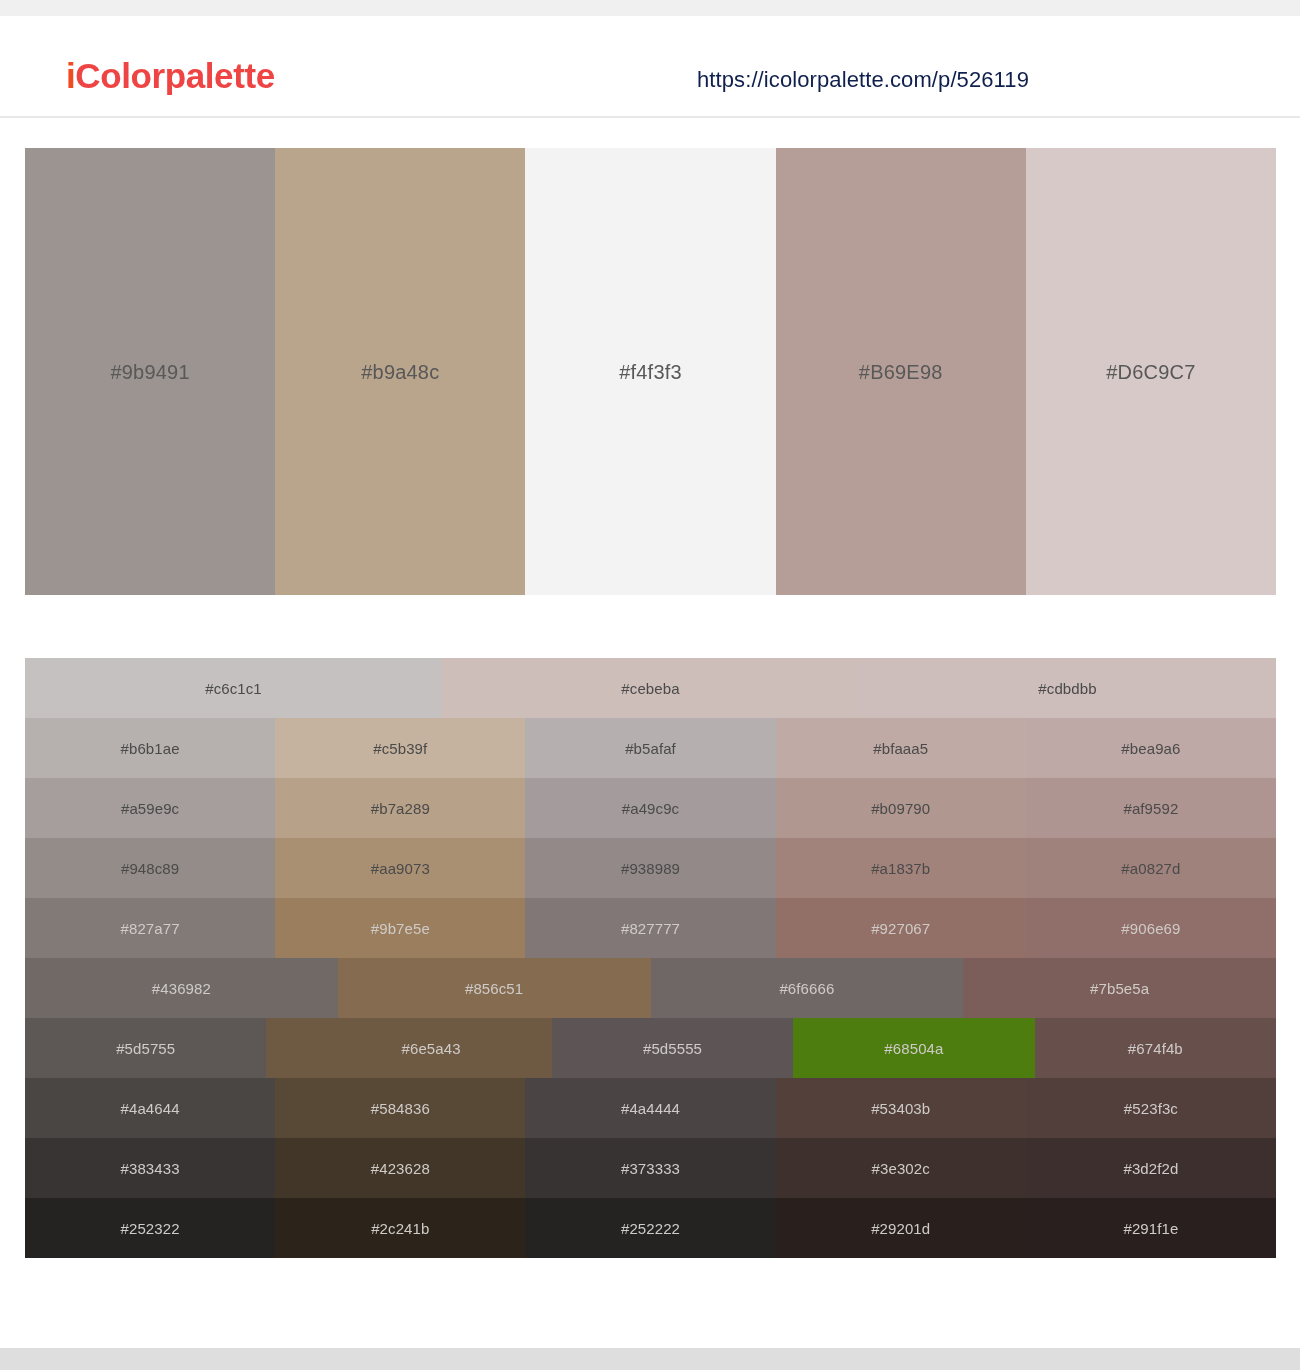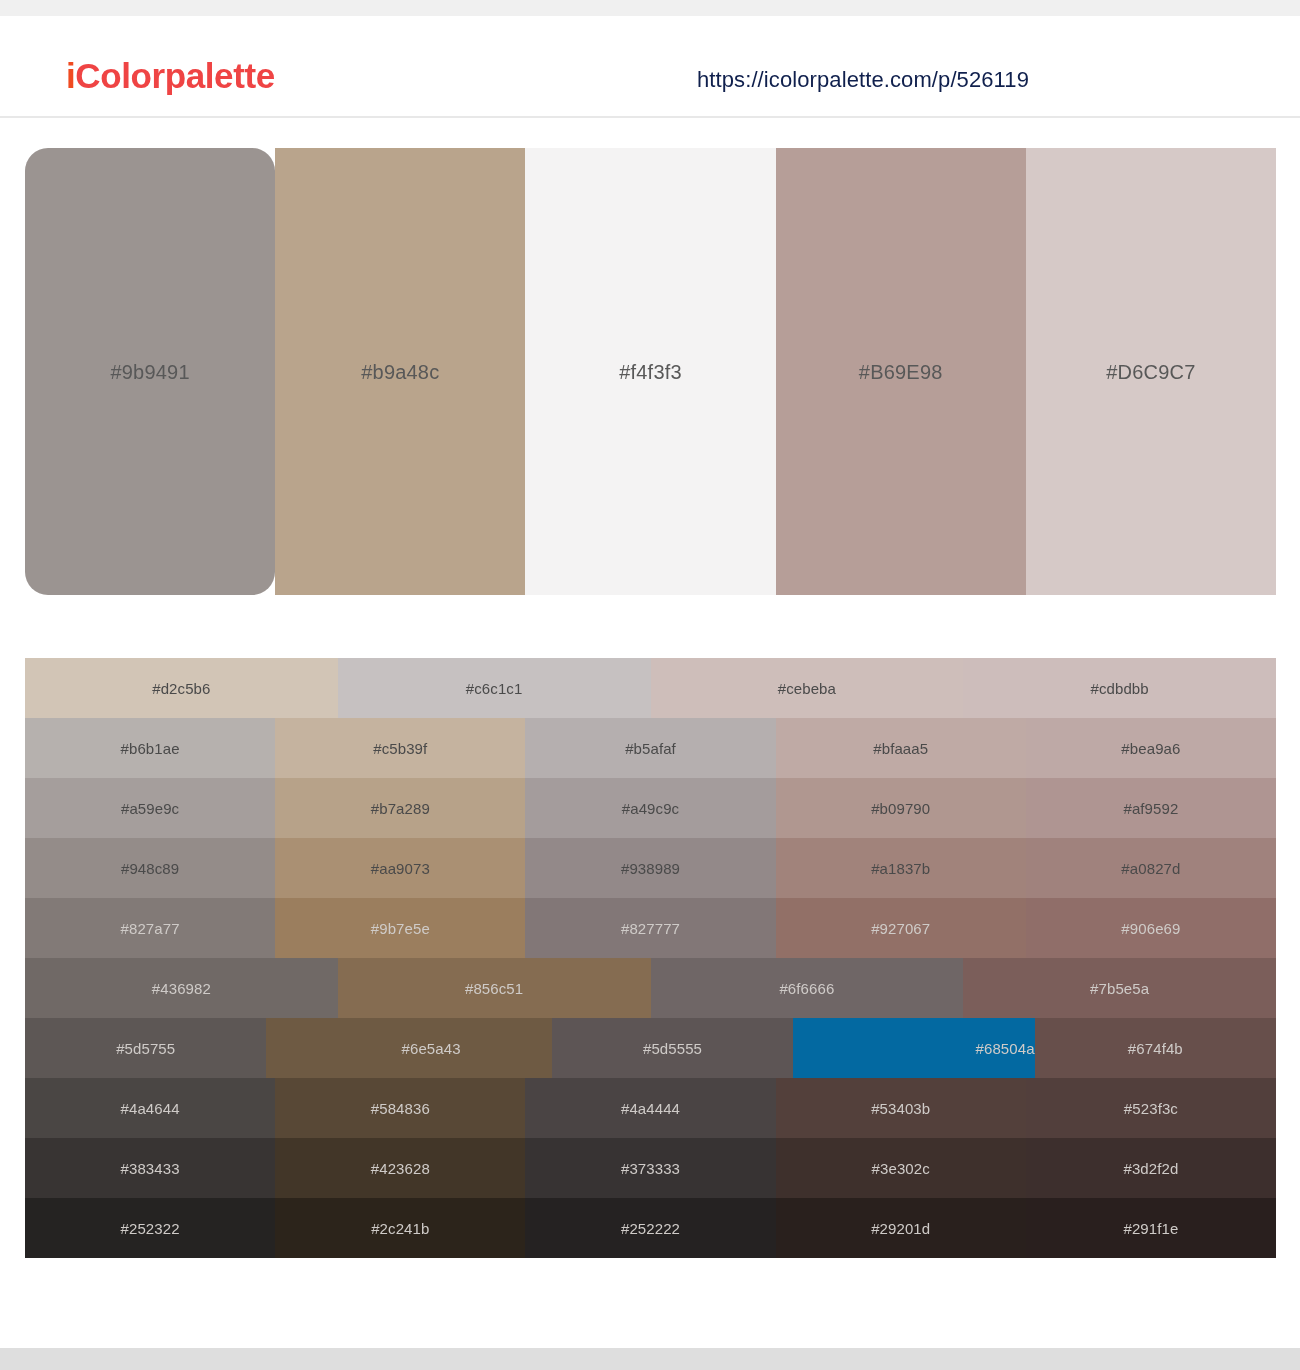--- a/index.html
+++ b/index.html
@@ -133,42 +133,39 @@
   <div class="top-band"></div>
 
   <div class="header">
     <div class="logo">
       <span class="logo-i">i</span><span class="logo-rest">Colorpalette</span>
     </div>
     <div class="header-url">https://icolorpalette.com/p/526119</div>
   </div>
 
   <div class="palette-strip">
-      <div class="palette-cell" style="background: rgb(155, 148, 145); border-radius: 23px;">
+      <div class="palette-cell" style="background: rgb(155, 148, 145);">
         <span class="palette-label">#9b9491</span>
       </div>
       <div class="palette-cell" style="background: rgb(185, 164, 140);">
         <span class="palette-label">#b9a48c</span>
       </div>
       <div class="palette-cell" style="background: rgb(244, 243, 243);">
         <span class="palette-label">#f4f3f3</span>
       </div>
       <div class="palette-cell" style="background: rgb(182, 158, 152);">
         <span class="palette-label">#B69E98</span>
       </div>
       <div class="palette-cell" style="background: rgb(214, 201, 199);">
         <span class="palette-label">#D6C9C7</span>
       </div>
     </div>
 
   <div class="shade-grid">
       <div class="shade-row">
-        <div class="shade-cell" style="background: rgb(210, 197, 182);">
-          <span class="shade-label dark">#d2c5b6</span>
-        </div>
         <div class="shade-cell" style="background: rgb(198, 193, 193);">
           <span class="shade-label dark">#c6c1c1</span>
         </div>
         <div class="shade-cell" style="background: rgb(206, 190, 186);">
           <span class="shade-label dark">#cebeba</span>
         </div>
         <div class="shade-cell" style="background: rgb(205, 189, 187);">
           <span class="shade-label dark">#cdbdbb</span>
         </div>
       </div>
@@ -257,21 +254,21 @@
       <div class="shade-row">
         <div class="shade-cell" style="background: rgb(93, 87, 85);">
           <span class="shade-label light">#5d5755</span>
         </div>
         <div class="shade-cell" style="background: rgb(110, 90, 67); padding-left: 44px;">
           <span class="shade-label light">#6e5a43</span>
         </div>
         <div class="shade-cell" style="background: rgb(93, 85, 85);">
           <span class="shade-label light">#5d5555</span>
         </div>
-        <div class="shade-cell" style="background: #0369a1; justify-content: flex-end;">
+        <div class="shade-cell" style="background: #4d7c0f;">
           <span class="shade-label light">#68504a</span>
         </div>
         <div class="shade-cell" style="background: rgb(103, 79, 75);">
           <span class="shade-label light">#674f4b</span>
         </div>
       </div>
       <div class="shade-row">
         <div class="shade-cell" style="background: rgb(74, 70, 68);">
           <span class="shade-label light">#4a4644</span>
         </div>

